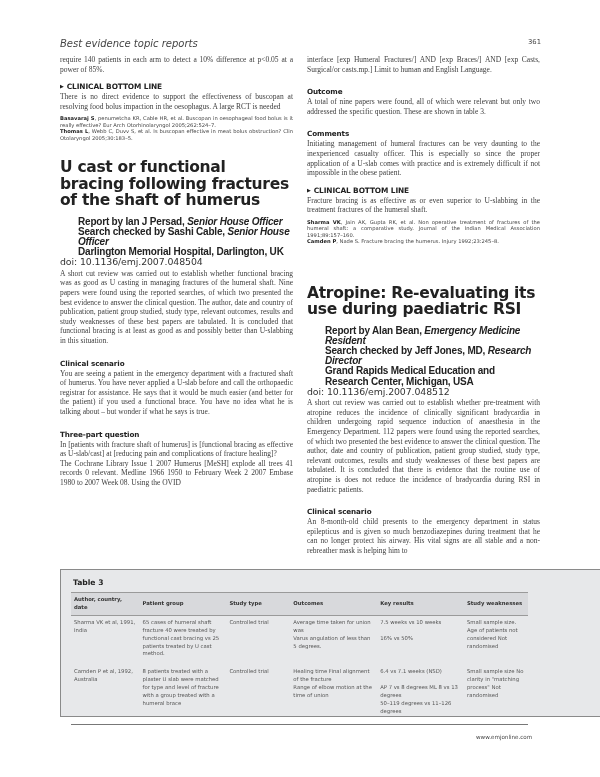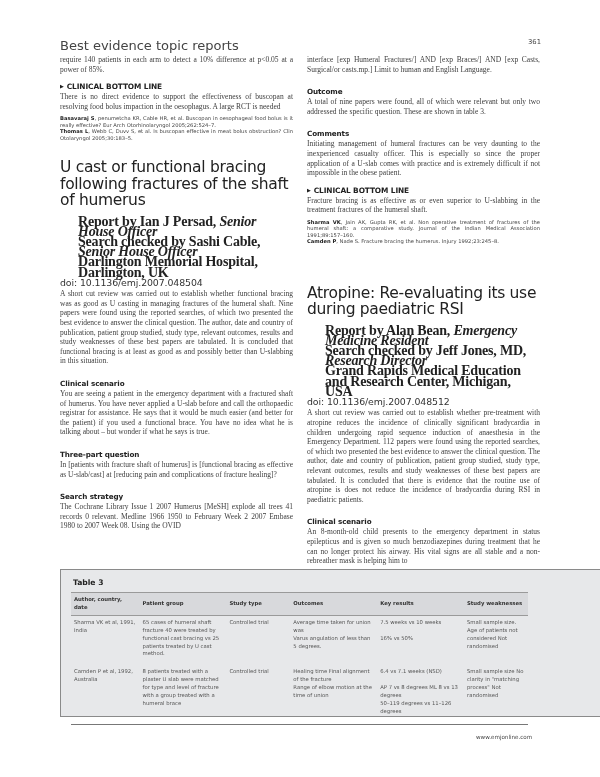--- a/index.html
+++ b/index.html
@@ -3,21 +3,21 @@
 <meta charset="utf-8">
 <style>
   html, body { margin: 0; padding: 0; }
   body {
     width: 600px; height: 777px; position: relative; overflow: hidden;
     background: #ffffff; color: #3a3a3a;
     font-family: "Liberation Serif", serif;
   }
   .running-head {
     position: absolute; top: 38px; left: 60px;
-    font-family: "DejaVu Sans", sans-serif; font-size: 13px; color: #444;
+    font-family: "DejaVu Sans", sans-serif; font-size: 10px; color: #444; font-style: italic;
   }
   .page-num {
     position: absolute; top: 38px; left: 528px;
     font-family: "DejaVu Sans", sans-serif; font-size: 6.8px; color: #444;
   }
   .col { position: absolute; width: 233px; }
   .col-left { left: 60px; top: 55px; }
   .col-right { left: 307px; top: 55px; }
   p.body {
     margin: 0; font-size: 7.5px; line-height: 9.6px; text-align: justify;
@@ -31,25 +31,25 @@
   .section-h {
     font-family: "DejaVu Sans", sans-serif; font-weight: bold; font-size: 7.2px;
     color: #222; margin: 13px 0 1px 0; letter-spacing: -0.1px;
   }
   .refs {
     font-family: "DejaVu Sans", sans-serif; font-size: 5.2px; line-height: 6.4px;
     color: #444; margin-top: 4px; text-align: justify;
   }
   .refs b { color: #222; }
   .title {
-    font-family: "DejaVu Sans", sans-serif; font-weight: normal; font-size: 15.5px;
+    font-family: "DejaVu Sans", sans-serif; font-weight: bold; font-size: 15.5px;
     line-height: 16.5px; color: #222; margin: 18px 0 8px 0; letter-spacing: -0.3px;
   }
   .byline {
-    font-family: Liberation Serif, serif; font-weight: bold; font-size: 14px;
+    font-family: Liberation Sans, sans-serif; font-weight: bold; font-size: 10px;
     line-height: 10.2px; color: #222; letter-spacing: -0.2px; padding-left: 18px;
   }
   .byline i { font-weight: bold; }
   .doi {
     font-family: "DejaVu Sans", sans-serif; font-size: 9.4px; line-height: 10.5px;
     color: #333; margin-bottom: 1px; letter-spacing: -0.1px;
   }
   .table-box {
     position: absolute; left: 60px; top: 569px; width: 579px; height: 148px;
     background: #e7e8ea; border: 1px solid #8a8a8a; box-sizing: border-box;
@@ -101,21 +101,20 @@
   <div class="doi">doi: 10.1136/emj.2007.048504</div>
 
   <p class="body">A short cut review was carried out to establish whether functional bracing was as good as U casting in managing fractures of the humeral shaft. Nine papers were found using the reported searches, of which two presented the best evidence to answer the clinical question. The author, date and country of publication, patient group studied, study type, relevant outcomes, results and study weaknesses of these best papers are tabulated. It is concluded that functional bracing is at least as good as and possibly better than U-slabbing in this situation.</p>
 
   <div class="section-h">Clinical scenario</div>
   <p class="body">You are seeing a patient in the emergency department with a fractured shaft of humerus. You have never applied a U-slab before and call the orthopaedic registrar for assistance. He says that it would be much easier (and better for the patient) if you used a functional brace. You have no idea what he is talking about – but wonder if what he says is true.</p>
 
   <div class="section-h">Three-part question</div>
   <p class="body">In [patients with fracture shaft of humerus] is [functional bracing as effective as U-slab/cast] at [reducing pain and complications of fracture healing]?</p>
 
-  <div class="section-h">Search strategy</div>
   <p class="body">The Cochrane Library Issue 1 2007 Humerus [MeSH] explode all trees 41 records 0 relevant. Medline 1966 1950 to February Week 2 2007 Embase 1980 to 2007 Week 08. Using the OVID</p>
 </div>
 
 <div class="col col-right">
   <p class="body">interface [exp Humeral Fractures/] AND [exp Braces/] AND [exp Casts, Surgical/or casts.mp.] Limit to human and English Language.</p>
 
   <div class="section-h">Outcome</div>
   <p class="body">A total of nine papers were found, all of which were relevant but only two addressed the specific question. These are shown in table 3.</p>
 
   <div class="section-h">Comments</div>

